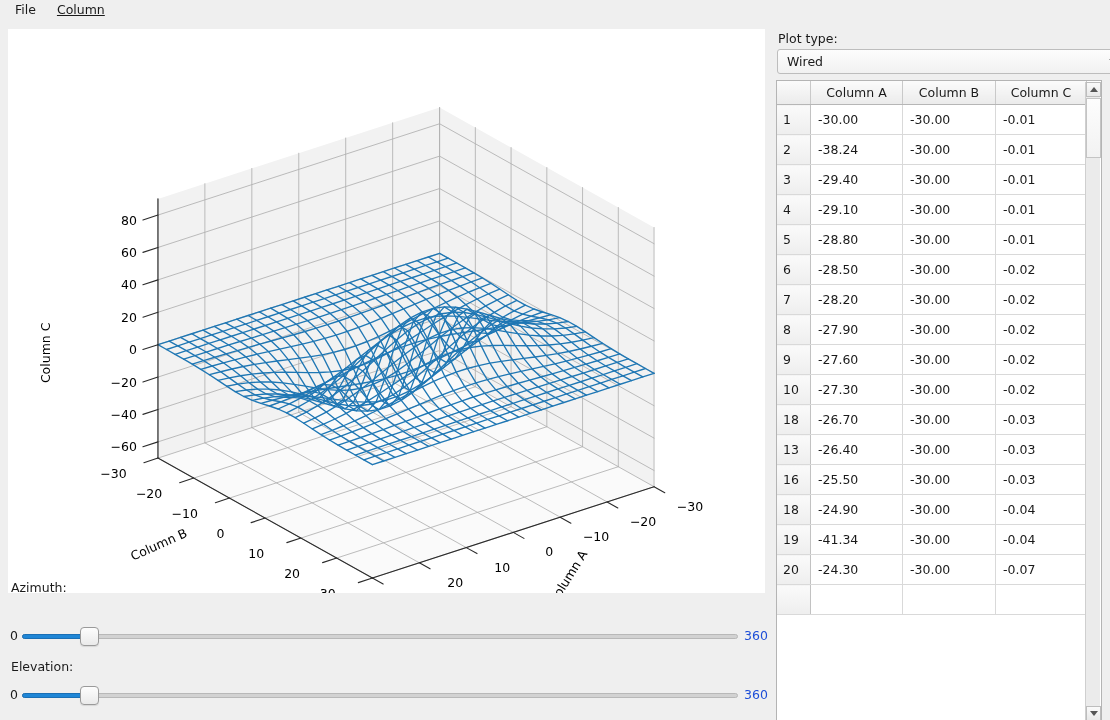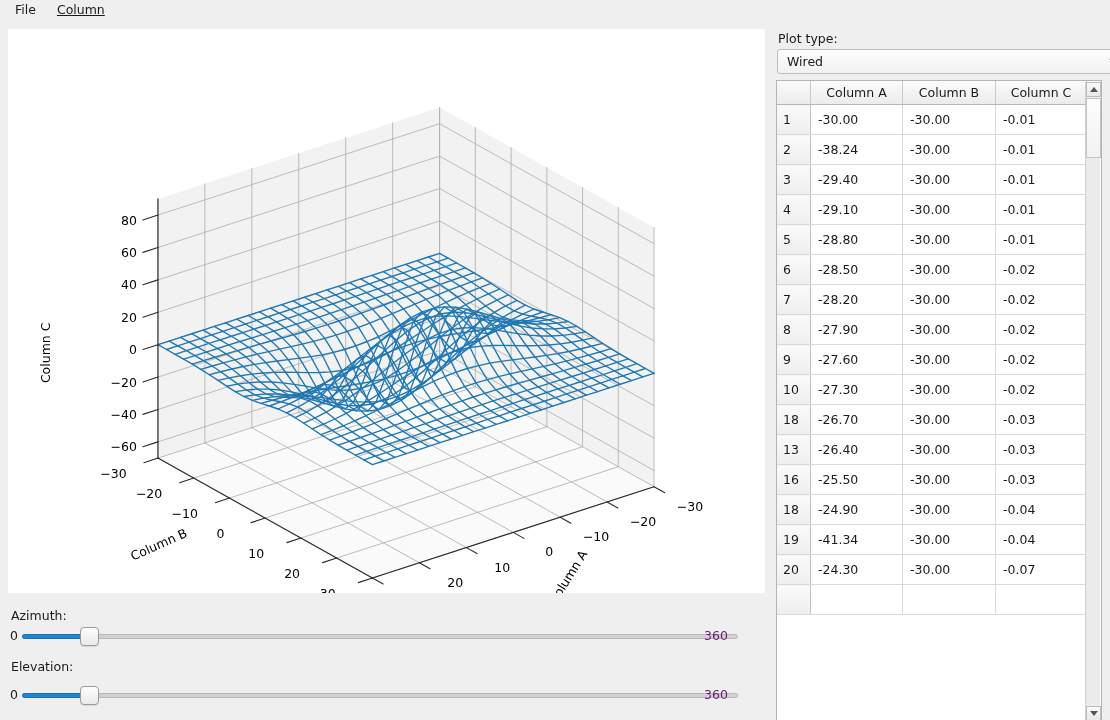--- a/index.html
+++ b/index.html
@@ -34,31 +34,31 @@
   .plot-svg{display:block;}
 
   
   .controls{
     position:absolute;left:0;top:596px;width:772px;height:124px;
     background:#efefef;
   }
   .ctl-label{
     position:absolute;left:11px;font-size:12.5px;color:#1a1a1a;
   }
-  .ctl-label.azimuth{top:608px;}
+  .ctl-label.azimuth{top:580px;}
   .ctl-label.elevation{top:659px;}
 
   .slider-row{position:absolute;left:0;width:772px;height:22px;}
   .slider-row.azimuth{top:625px;}
   .slider-row.elevation{top:684px;}
   .slider-min{
     position:absolute;left:10px;top:3px;font-size:12.5px;color:#1a1a1a;
   }
   .slider-max{
-    position:absolute;left:704px;top:3px;font-size:12.5px;color:#701a75;
+    position:absolute;left:744px;top:3px;font-size:12.5px;color:#1d4ed8;
   }
   .slider-track{
     position:absolute;left:22px;top:9px;width:716px;height:5px;
     background:#d2d2d2;border:1px solid #b8b8b8;border-radius:3px;
     box-sizing:border-box;
   }
   .slider-fill{
     position:absolute;left:22px;top:9px;width:66px;height:5px;
     background:#1f86d6;border:1px solid #1a6fb5;border-radius:3px;
     box-sizing:border-box;

